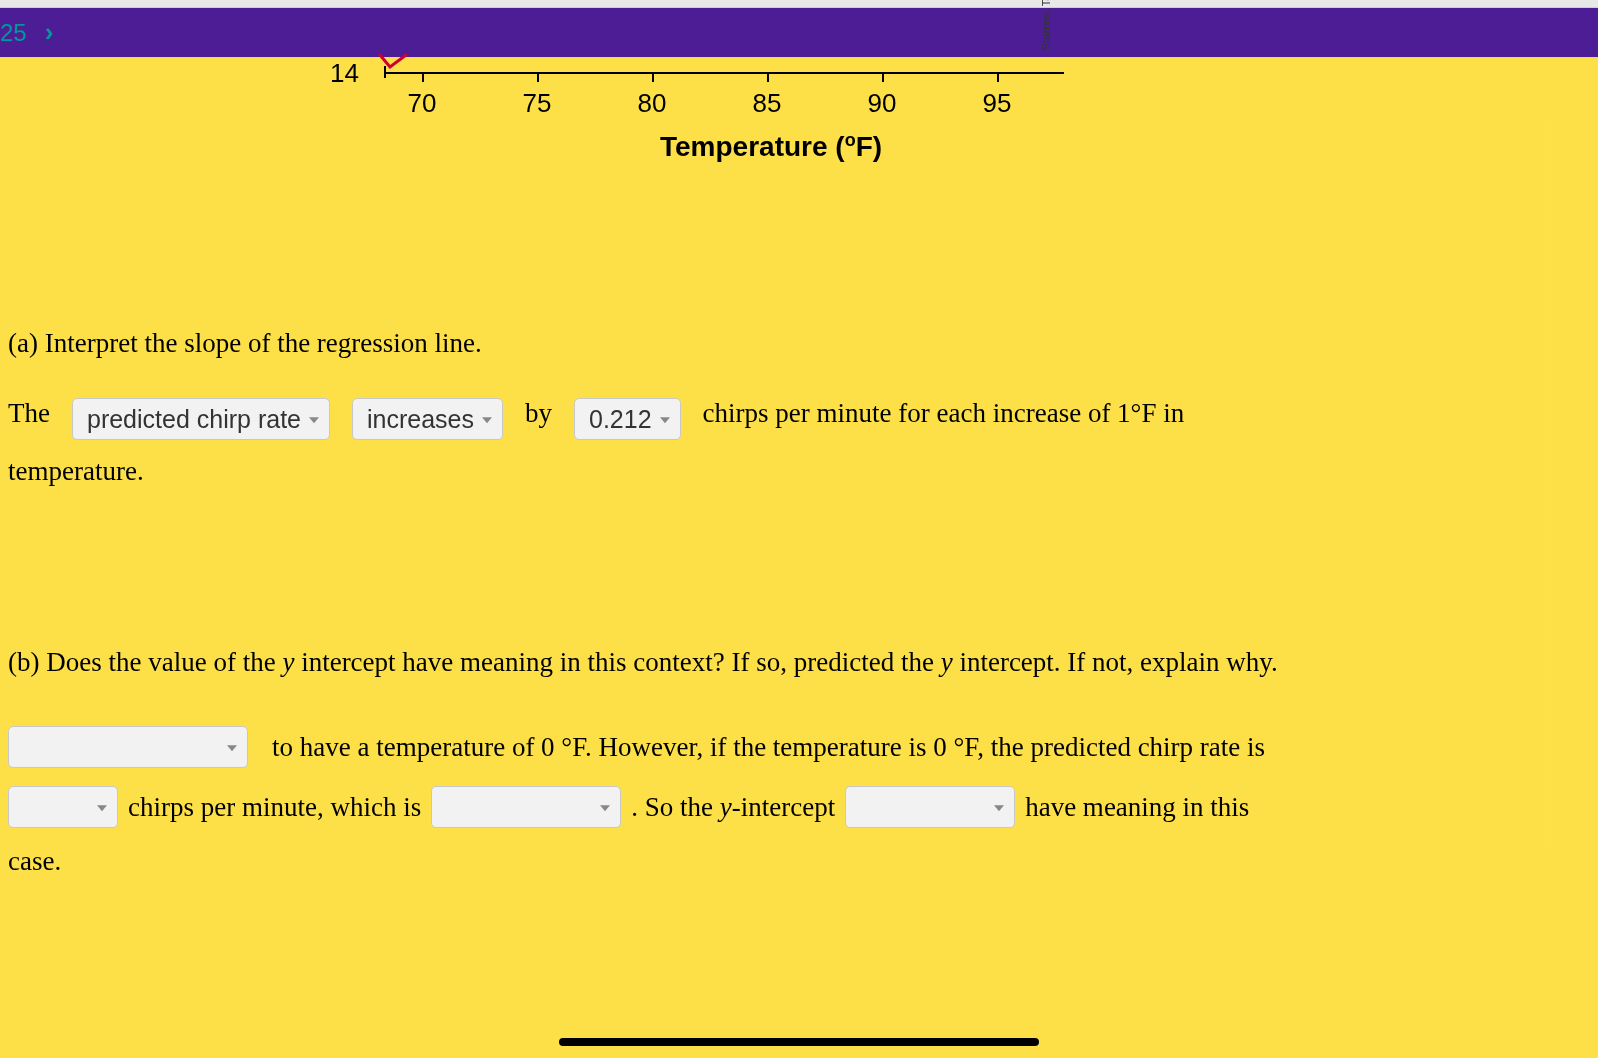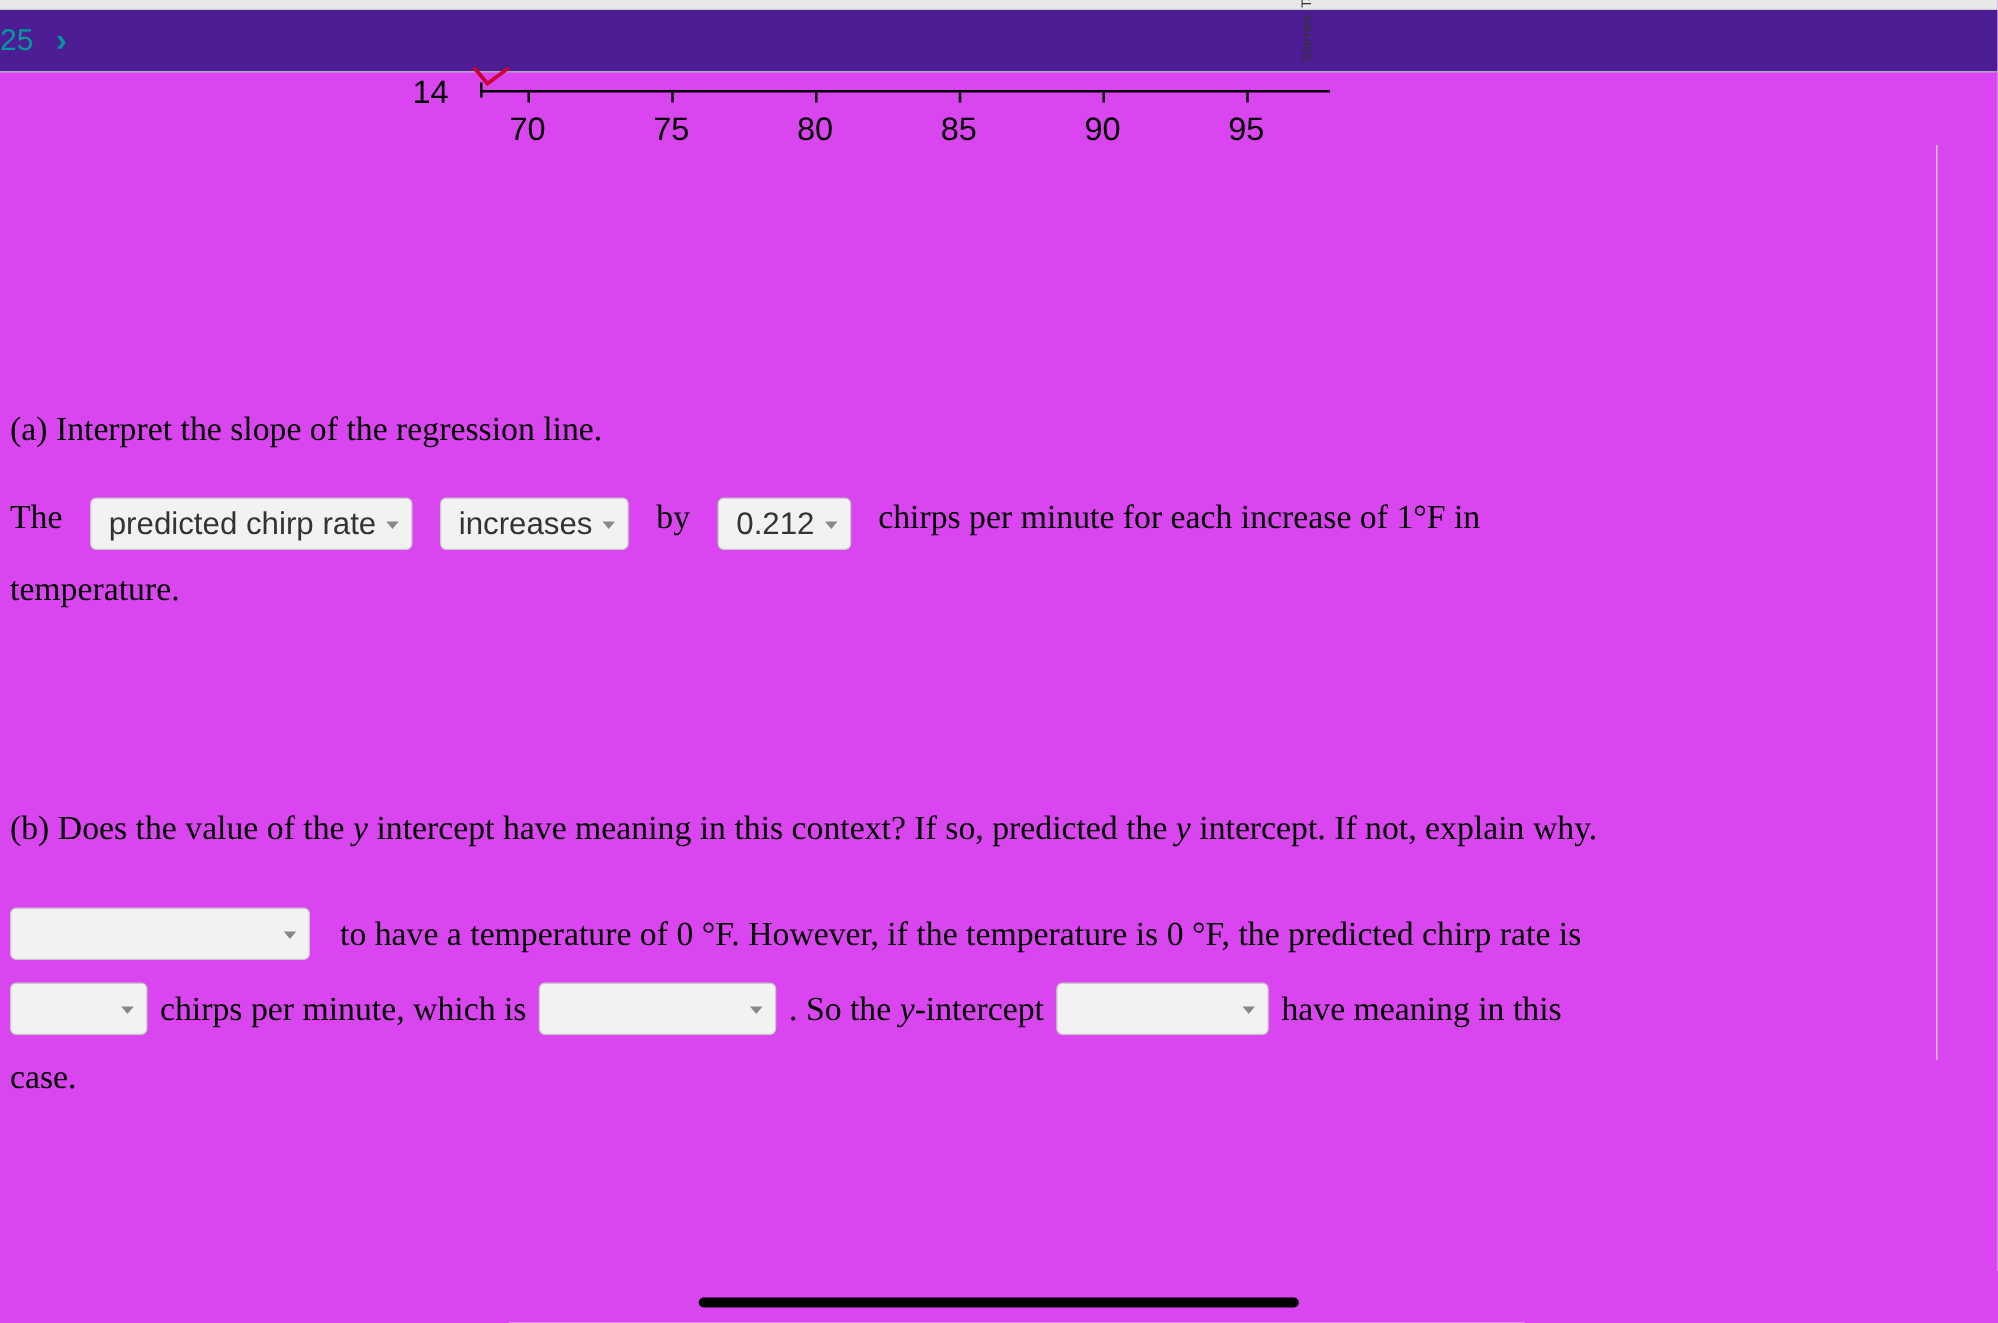--- a/index.html
+++ b/index.html
@@ -36,21 +36,21 @@
       margin-right: 18px;
     }
     .next-arrow {
       color: #009999;
       font-size: 26px;
       font-weight: bold;
       cursor: pointer;
       font-family: Arial, sans-serif;
     }
     .content-area {
-      background: #d946ef;
+      background: #fde047;
       width: 100%;
       height: calc(100% - 58px);
       position: relative;
       padding: 0;
     }
     .chart-region {
       position: absolute;
       top: 0;
       left: 330px;
       width: 800px;
@@ -269,20 +269,23 @@
     <span class="x-tick-label" style="left:207px">75</span>
     <div class="x-tick" style="left:322px"></div>
     <span class="x-tick-label" style="left:322px">80</span>
     <div class="x-tick" style="left:437px"></div>
     <span class="x-tick-label" style="left:437px">85</span>
     <div class="x-tick" style="left:552px"></div>
     <span class="x-tick-label" style="left:552px">90</span>
     <div class="x-tick" style="left:667px"></div>
     <span class="x-tick-label" style="left:667px">95</span>
 
+    <div class="x-axis-title">
+      <span>Temperature (</span><sup style="font-size:18px;vertical-align:super;">o</sup><span>F)</span>
+    </div>
 
     <span class="credit">Starnes, Ta</span>
   </div>
 
   <div class="question-a">(a) Interpret the slope of the regression line.</div>
 
   <div class="answer-a-row">
     <span>The</span>
     <span class="dropdown">predicted chirp rate</span>
     <span class="dropdown">increases</span>

